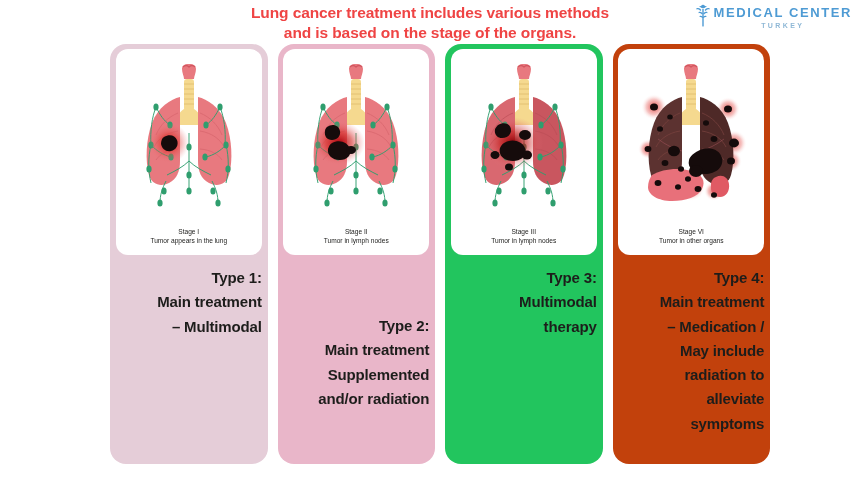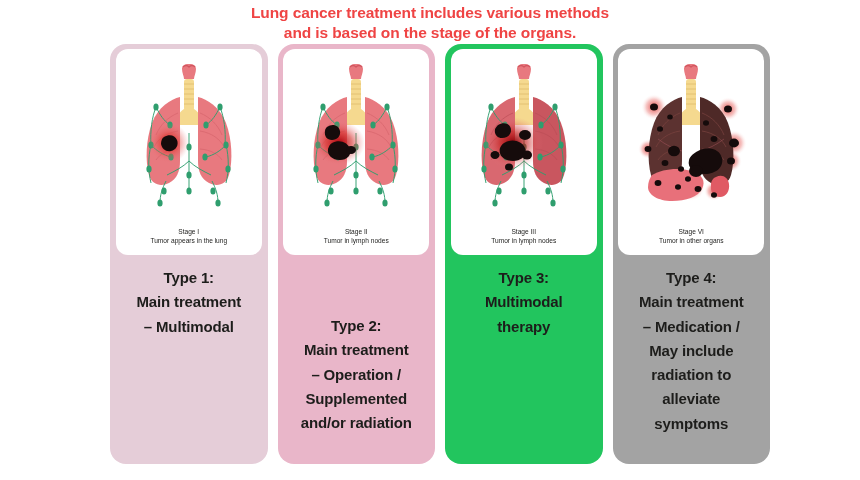--- a/index.html
+++ b/index.html
@@ -126,39 +126,60 @@
     text-align: center;
     color: #1d1d1b;
     line-height: 1.35;
   }
   .stage-name  { font-size: 6.6px; display: block; }
   .stage-desc  { font-size: 6.6px; display: block; }
 
   .type-block {
     width: 146px;
     padding-top: 11px;
-    text-align: center;
+    text-align: right;
     font-size: 15px;
     font-weight: bold;
     line-height: 1.62;
     color: #1d1d1b;
     letter-spacing: -0.15px;
   }
   .type-line { display: block; white-space: nowrap; }
 </style>
 </head>
 <body>
 
 <div id="header">
 
   <div id="headline">
     <span class="l1">Lung cancer treatment includes various methods</span>
     <span class="l2">and is based on the stage of the organs.</span>
   </div>
 
+  <div id="logo">
+    <span id="logo-mark">
+      <svg viewBox="0 0 18 24" aria-hidden="true">
+        <g fill="#4e9bd4">
+          <rect x="8.3" y="4.5" width="1.4" height="18" rx="0.6"></rect>
+          <path d="M9 1.4c-1.5 0-2.9.6-3.9 1.3 1.1.2 2 .6 2.5 1.2h2.8c.5-.6 1.4-1 2.5-1.2C11.9 2 10.5 1.4 9 1.4z"></path>
+          <path d="M2.4 4.3c1.5-.6 3.1-.3 4.1.7l.9.9-1 1-.9-.9c-.7-.7-2-.9-3.1-.4z"></path>
+          <path d="M15.6 4.3c-1.5-.6-3.1-.3-4.1.7l-.9.9 1 1 .9-.9c.7-.7 2-.9 3.1-.4z"></path>
+          <path d="M4.6 8.1c1.3-.5 2.7-.2 3.5.7l.8.8-.9.9-.8-.8c-.6-.6-1.7-.8-2.6-.4z"></path>
+          <path d="M13.4 8.1c-1.3-.5-2.7-.2-3.5.7l-.8.8.9.9.8-.8c.6-.6 1.7-.8 2.6-.4z"></path>
+          <path d="M5.6 12c1.1-.4 2.3-.2 3 .6l.7.7-.8.8-.7-.7c-.5-.5-1.4-.7-2.2-.3z"></path>
+          <path d="M12.4 12c-1.1-.4-2.3-.2-3 .6l-.7.7.8.8.7-.7c.5-.5 1.4-.7 2.2-.3z"></path>
+          <ellipse cx="9" cy="2.1" rx="1.5" ry="1.3"></ellipse>
+        </g>
+      </svg>
+    </span>
+    <span id="logo-text">
+      <span id="logo-main">MEDICAL CENTER</span>
+      <span id="logo-sub">TURKEY</span>
+    </span>
+  </div>
 </div>
 
 <div id="cards">
 
   <div class="card" style="background:#e5cdd8;">
     <div class="panel">
       <div class="illustration">
         <svg viewBox="0 0 146 168">
           <defs>
             <radialGradient id="glow1" cx="50%" cy="50%" r="50%">
@@ -305,21 +326,20 @@
         </svg>
       </div>
       <div class="stage-caption">
         <span class="stage-name">Stage II</span>
         <span class="stage-desc">Tumor in lymph nodes</span>
       </div>
     </div>
     <div class="type-block">
       <span class="type-line">Type 2:</span>
       <span class="type-line">Main treatment</span>
-      <span class="type-line">– Operation /</span>
       <span class="type-line">Supplemented</span>
       <span class="type-line">and/or radiation</span>
     </div>
   </div>
 
   <div class="card" style="background:#22c55e;">
     <div class="panel">
       <div class="illustration">
         <svg viewBox="0 0 146 168">
           <defs>
@@ -392,21 +412,21 @@
         <span class="stage-desc">Tumor in lymph nodes</span>
       </div>
     </div>
     <div class="type-block">
       <span class="type-line">Type 3:</span>
       <span class="type-line">Multimodal</span>
       <span class="type-line">therapy</span>
     </div>
   </div>
 
-  <div class="card" style="background:#a3a3a3;">
+  <div class="card" style="background:#c2410c;">
     <div class="panel">
       <div class="illustration">
         <svg viewBox="0 0 146 168">
           <defs>
             <radialGradient id="halo4" cx="50%" cy="50%" r="50%">
               <stop offset="0%" stop-color="#d62a26" stop-opacity="0.85"></stop>
               <stop offset="60%" stop-color="#e8605c" stop-opacity="0.35"></stop>
               <stop offset="100%" stop-color="#ffffff" stop-opacity="0"></stop>
             </radialGradient>
           </defs>

